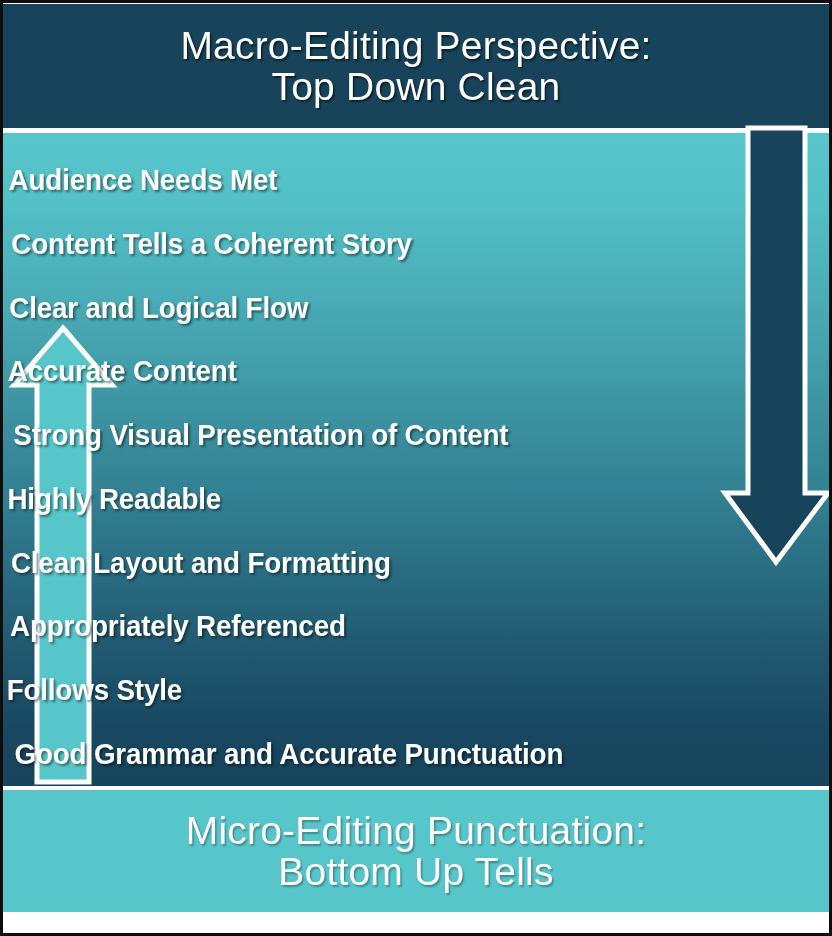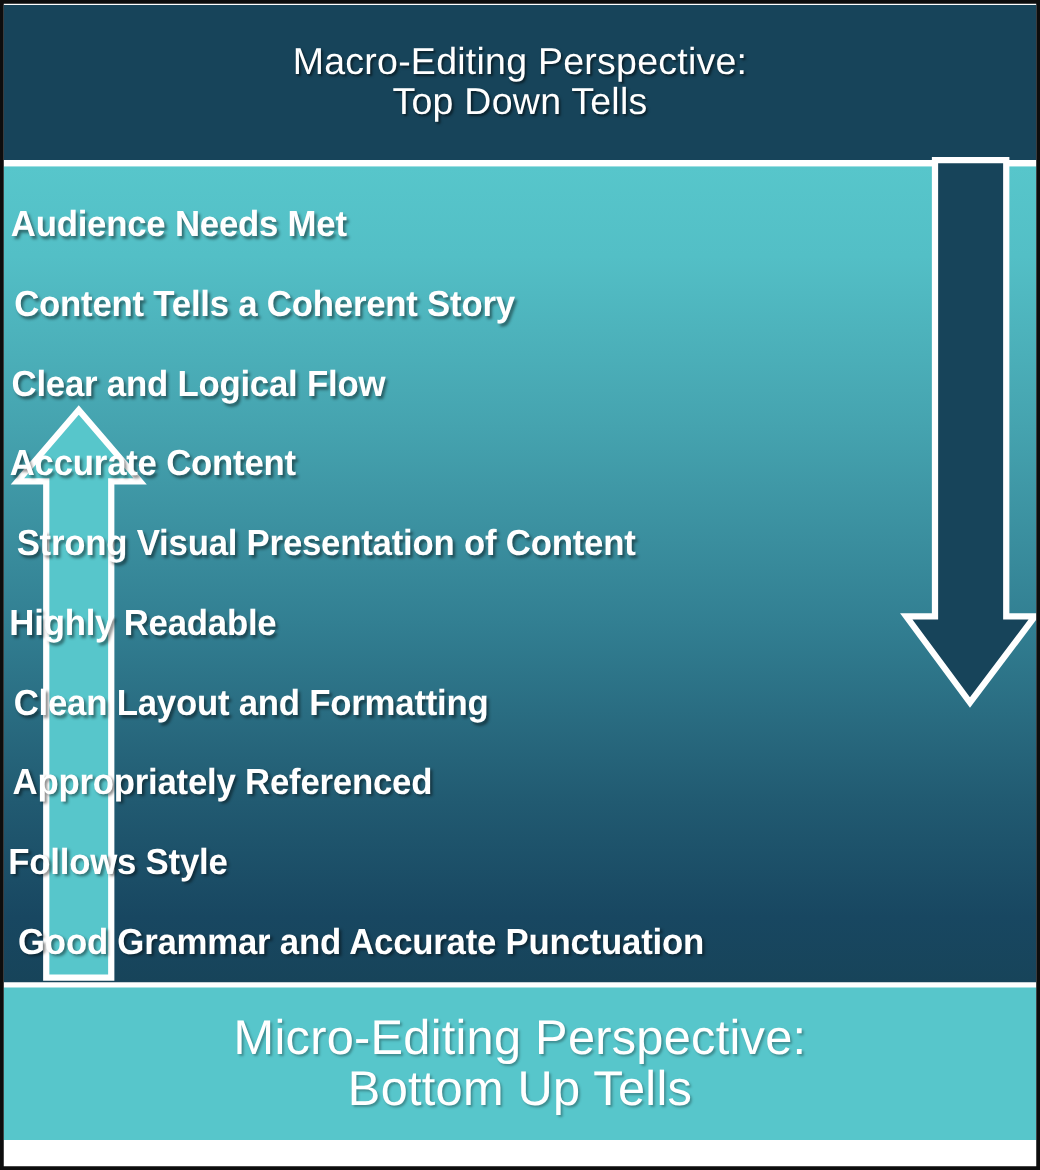--- a/index.html
+++ b/index.html
@@ -44,21 +44,21 @@
     display: flex;
     flex-direction: column;
     align-items: center;
     justify-content: center;
     z-index: 20;
   }
 
   .header-line {
     color: #ffffff;
     font-family: "Liberation Sans", sans-serif;
-    font-size: 30px;
+    font-size: 39px;
     font-weight: 400;
     letter-spacing: 0.2px;
     line-height: 1.06;
     text-align: center;
     text-shadow: 1.5px 1.5px 2px rgba(0,0,0,0.55);
     white-space: nowrap;
   }
 
   
   .main-panel {
@@ -164,21 +164,21 @@
 
 <div id="slide">
 
   <div class="main-panel"></div>
 
   <div class="seam seam-top"></div>
   <div class="seam seam-bottom"></div>
 
   <div class="header-band">
     <div class="header-line">Macro-Editing Perspective:</div>
-    <div class="header-line">Top Down Tells</div>
+    <div class="header-line">Top Down Clean</div>
   </div>
 
   <div class="arrow-layer">
     <svg width="832" height="936" viewBox="0 0 832 936" xmlns="http://www.w3.org/2000/svg">
 
       <g>
         <polygon points="748,128 805,128 805,493 828,493 776,562 725,493 748,493" fill="#17445A" stroke="#FFFFFF" stroke-width="5" stroke-linejoin="miter"></polygon>
       </g>
 
       <g>
@@ -194,19 +194,19 @@
     <div class="criteria-item">Accurate Content</div>
     <div class="criteria-item">Strong Visual Presentation of Content</div>
     <div class="criteria-item">Highly Readable</div>
     <div class="criteria-item">Clean Layout and Formatting</div>
     <div class="criteria-item">Appropriately Referenced</div>
     <div class="criteria-item">Follows Style</div>
     <div class="criteria-item">Good Grammar and Accurate Punctuation</div>
   </div>
 
   <div class="footer-band">
-    <div class="footer-line">Micro-Editing Perspective:</div>
+    <div class="footer-line">Micro-Editing Punctuation:</div>
     <div class="footer-line">Bottom Up Tells</div>
   </div>
 
   <div class="outer-frame"></div>
 
 </div>
 
 </body></html>

